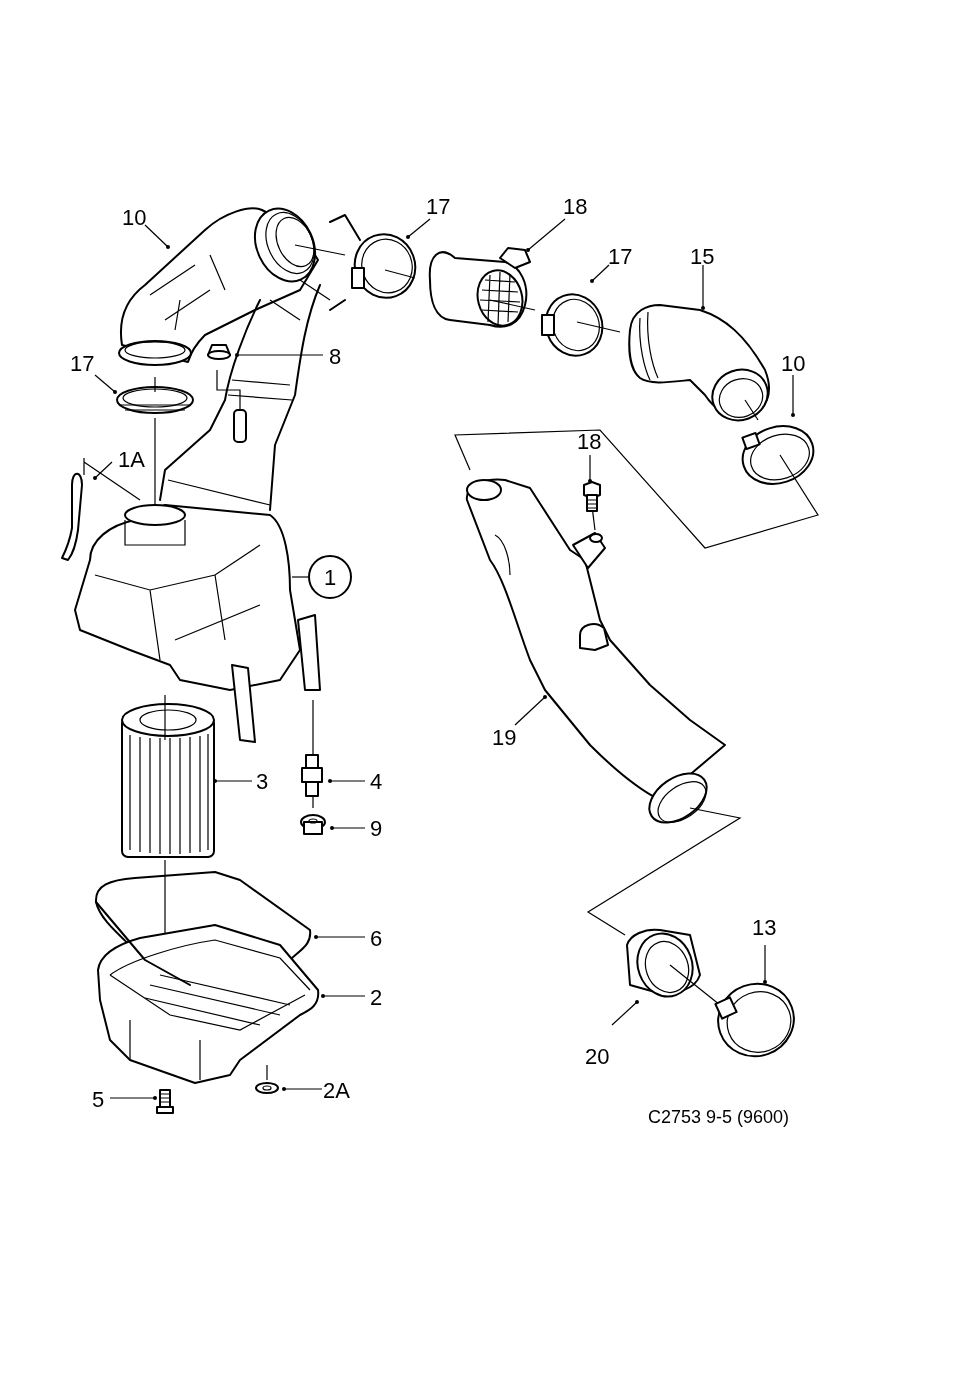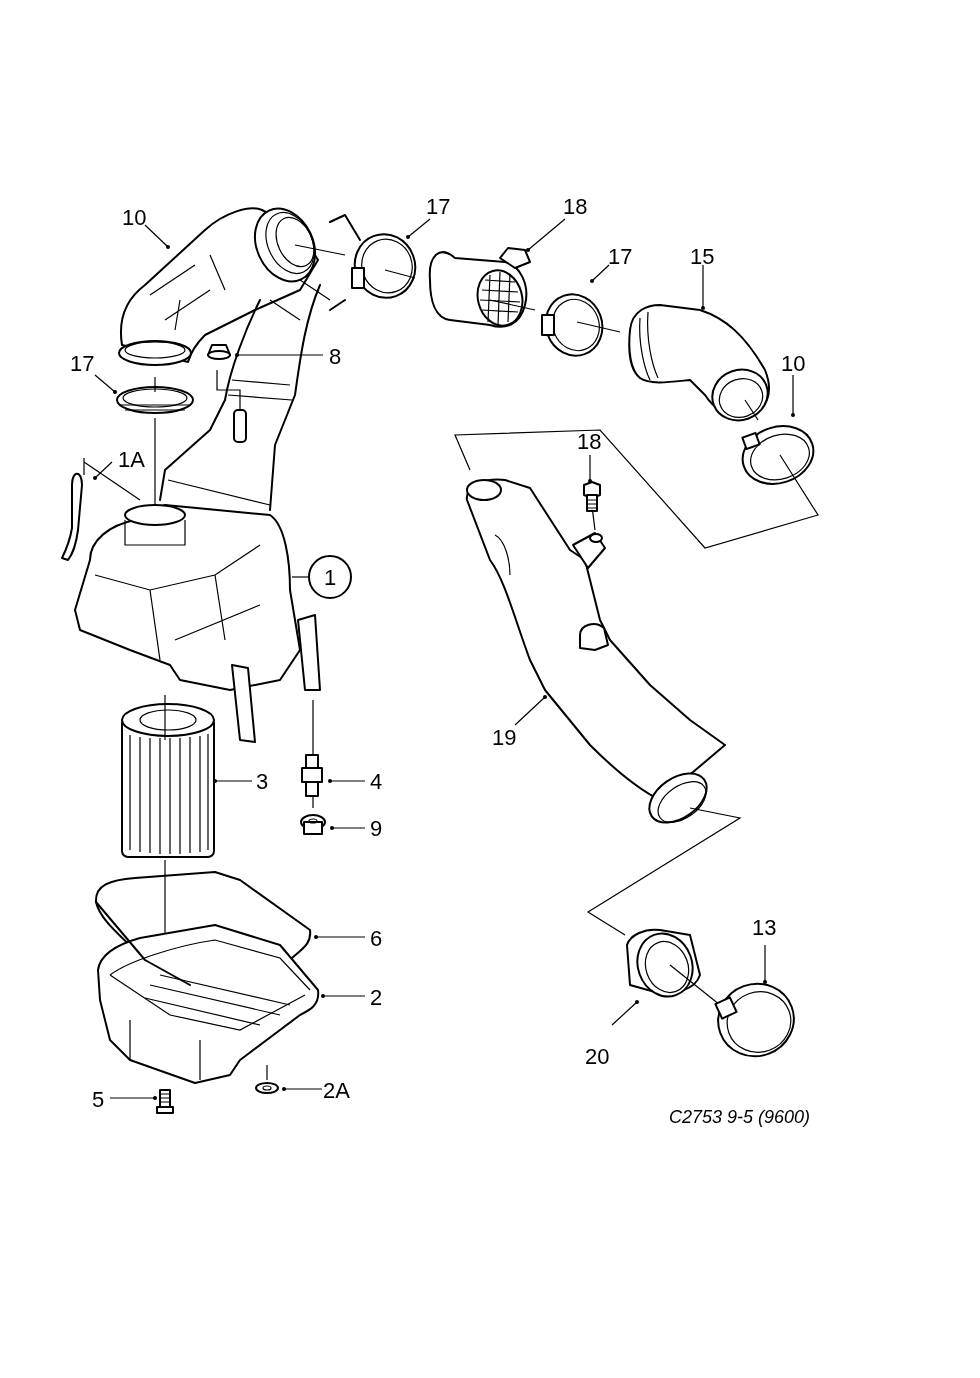--- a/index.html
+++ b/index.html
@@ -247,15 +247,15 @@
 <span class="lbl" style="left:256px;top:771px;">3</span>
 <span class="lbl" style="left:370px;top:771px;">4</span>
 <span class="lbl" style="left:370px;top:818px;">9</span>
 <span class="lbl" style="left:370px;top:928px;">6</span>
 <span class="lbl" style="left:370px;top:987px;">2</span>
 <span class="lbl" style="left:92px;top:1089px;">5</span>
 <span class="lbl" style="left:323px;top:1080px;">2A</span>
 <span class="lbl" style="left:752px;top:917px;text-align:center;">13</span>
 <span class="lbl" style="left:585px;top:1030px;margin-top:16px;">20</span>
 
-<span class="ref" style="left:669px;top:1107px;font-style:italic;">C2753 9-5 (9600)</span>
+<span class="ref" style="left:648px;top:1107px;">C2753 9-5 (9600)</span>
 
 </div>
 
 </body></html>

